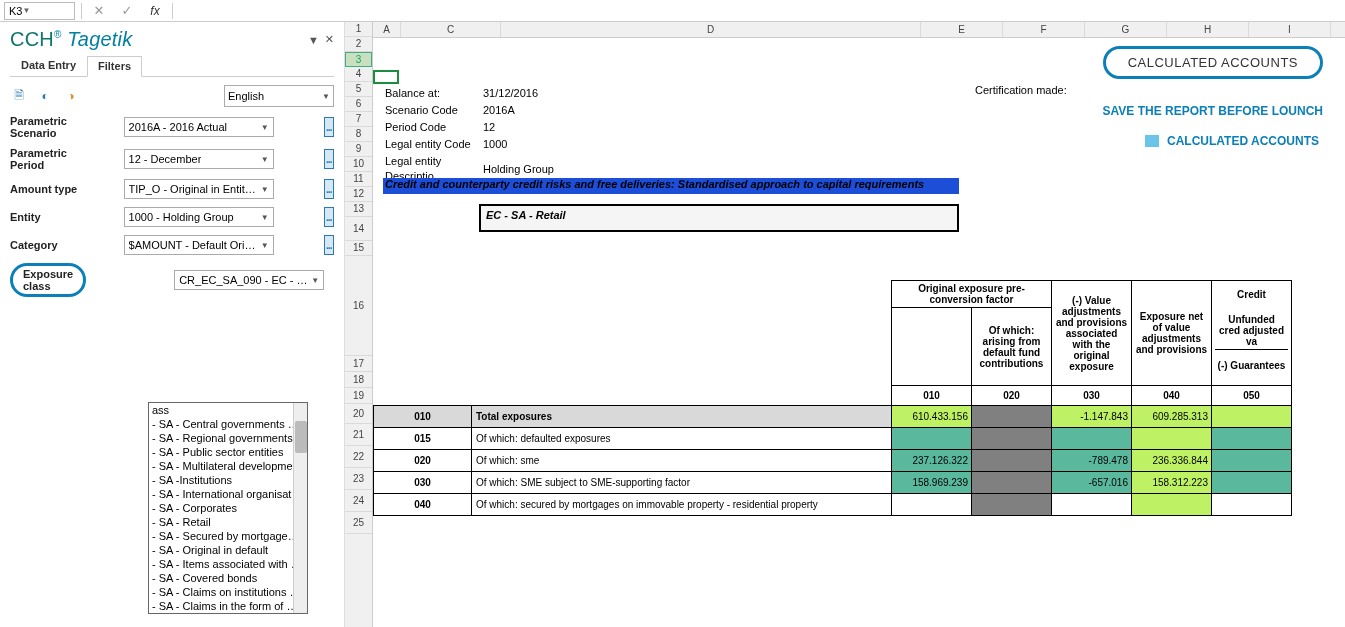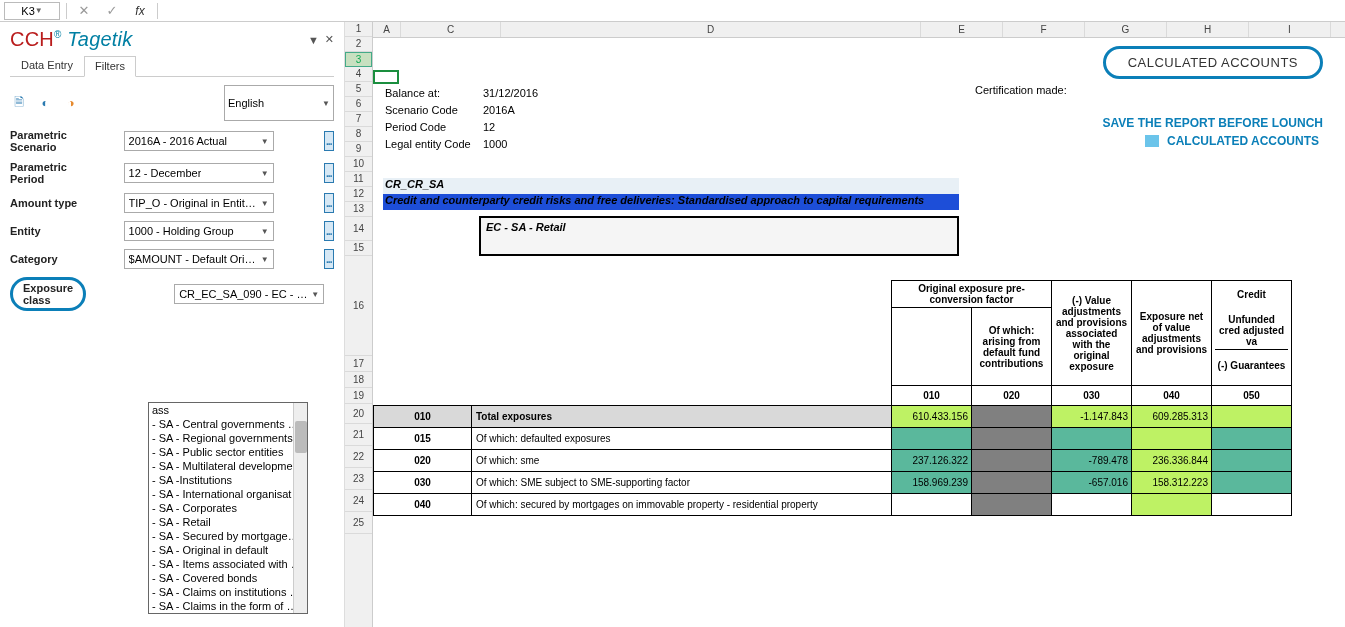--- a/index.html
+++ b/index.html
@@ -1,40 +1,40 @@
 <!DOCTYPE html>
 <html><head>
 <meta charset="utf-8">
 <style>
 * { box-sizing: border-box; margin: 0; padding: 0; font-family: 'Segoe UI', Tahoma, sans-serif; }
 body { background: #fff; font-size: 11px; overflow: hidden; width: 1345px; height: 627px; }
 
 
 .formula-bar { height: 22px; border-bottom: 1px solid #ccc; display: flex; align-items: center; padding: 0 4px; gap: 6px; }
-.name-box { width: 56px; height: 18px; border: 1px solid #bbb; padding: 1px 4px; font-size: 11px; background:#fff; display:flex; align-items:center; justify-content:center;}
+.name-box { width: 71px; height: 18px; border: 1px solid #bbb; padding: 1px 4px; font-size: 11px; background:#fff; display:flex; align-items:center; justify-content:flex-start;}
 .name-box .chev { font-size:8px; color:#666;}
 .fx-btn { width: 22px; height: 18px; display:flex; align-items:center; justify-content:center; color:#999; font-size:13px;}
 .fx-label { font-style: italic; color:#333; font-size:12px;}
 
 .main { display: flex; height: calc(100% - 22px); }
 
 
 .sidebar { width: 345px; border-right: 1px solid #ddd; padding: 6px 10px 6px 10px; overflow:hidden; position:relative;}
 .sidebar-header { display:flex; align-items:center; justify-content:space-between; margin-bottom:4px;}
 .brand { font-size: 20px; color:#007fa3; letter-spacing:0.2px; }
-.brand .cch { font-weight: 400; color:#b91c1c; }
+.brand .cch { font-weight: 400; color:#0f766e; }
 .brand .tag { font-style: italic; color:#007fa3; }
 .panel-controls { display:flex; gap:6px; align-items:center;}
 .panel-controls span { font-size:11px; color:#555; cursor:pointer; }
 .tabs { display:flex; height:22px; margin-bottom:8px; border-bottom:1px solid #ccc;}
-.tab { padding:3px 10px; font-size:11px; color:#333; border:1px solid transparent; border-bottom:none; cursor:pointer;}
+.tab { padding:3px 10px; font-size:11px; color:#333; border:1px solid transparent; border-bottom:none; cursor:pointer;font-weight:bold;}
 .tab.active { border:1px solid #ccc; border-bottom:1px solid #fff; background:#fff; position:relative; top:1px;}
 .toolbar-icons { display:flex; align-items:center; gap:8px; margin-bottom:6px;}
 .mini-icon { width:18px; height:18px; display:inline-flex; align-items:center; justify-content:center; font-size:12px;}
-.lang-select { margin-left:auto; width:110px; height:36px; border:1px solid #aaa; font-size:11px; padding:1px 3px; display:flex; align-items:center; justify-content:space-between; background:#fff;}
+.lang-select { margin-left:auto; width:110px; height:22px; border:1px solid #aaa; font-size:11px; padding:1px 3px; display:flex; align-items:center; justify-content:space-between; background:#fff;}
 .chev-down { font-size:8px; color:#555;}
 
 .filter-row { display:flex; align-items:center; margin:8px 0;gap:44px; }
 .filter-label { width:148px; font-size:11px; font-weight:600; color:#222;}
 .filter-select { flex:0 0 150px; height:20px; border:1px solid #aaa; background:#fff; display:flex; align-items:center; justify-content:space-between; padding:2px 4px; font-size:11px; overflow:hidden;}
 .filter-select span:first-child { white-space:nowrap; overflow:hidden; text-overflow:ellipsis;}
 .dots-btn { width:20px; height:20px; border:1px solid #2a7ab0; background:#d6e8f5; color:#2a7ab0; font-weight:700; display:flex; align-items:center; justify-content:center; margin-left:6px; font-size:10px; letter-spacing:-1px;}
 .pill { border:3px solid #0b7fb8; border-radius:18px; padding:2px 10px; display:inline-flex;}
 
 .dropdown-list { position:absolute; left:148px; top:380px; width:160px; border:1px solid #666; background:#fff; font-size:11px; max-height:240px; overflow:hidden;}
@@ -55,25 +55,25 @@
 .sel-cell { position:absolute; border:2px solid #1a8e3e; width:26px; height:14px; left:0; top:32px; background:#fff;}
 
 .meta { position:absolute; left:38px; top:62px; font-size:11px; line-height:15px;}
 .meta td:first-child { width:96px;}
 .meta td { padding:0; font-size:11px;}
 
 .section { position:absolute; left:38px; top:156px; right:0;}
 .section-bar { background:#e8f0f6; height:16px; font-style:italic; font-size:11px; font-weight:700; padding-left:2px; width:576px;}
 .section-sub { background:#1d4ed8; height:16px; font-style:italic; font-size:11px; font-weight:700; padding-left:2px; width:576px;}
 .expo-label { font-style:italic; font-weight:700; font-size:11px; margin-top:26px;}
-.expo-box { position:absolute; top:38px; left:96px; width:480px; height:40px; border:2px solid #000; background:#f5f5f5; font-style:italic; font-weight:700; font-size:11px; padding:3px 5px;}
+.expo-box { position:absolute; top:26px; left:96px; width:480px; height:28px; border:2px solid #000; background:#f5f5f5; font-style:italic; font-weight:700; font-size:11px; padding:3px 5px;}
 
 .right-meta { position:absolute; left:630px; top:62px; font-size:11px;}
 .calc-btn { position:absolute; right:22px; top:24px; border:3px solid #0b7fb8; border-radius:20px; padding:6px 22px; font-size:13px; letter-spacing:0.5px; color:#333; font-weight:400;}
-.save-link { position:absolute; right:22px; top:94px; color:#0b7fb8; font-size:12px; font-weight:600;}
+.save-link { position:absolute; right:22px; top:82px; color:#0b7fb8; font-size:12px; font-weight:600;}
 .legend { position:absolute; right:26px; top:112px; display:flex; align-items:center; gap:8px;}
 .legend-sw { width:14px; height:12px; background:#6bc4ea;}
 .legend-tx { color:#0b7fb8; font-size:12px; font-weight:600;}
 
 
 .datatable { position:absolute; left:28px; top:258px; border-collapse:collapse; font-size:10px;}
 .datatable th, .datatable td { border:1px solid #000; padding:2px 3px; text-align:center; vertical-align:middle;}
 .datatable th { font-weight:700; font-size:10px;}
 .h-top1 { height:22px;padding-left:31px;}
 .h-top2 { height:78px;}
@@ -257,34 +257,37 @@
             <td>2016A</td>
           </tr>
       <tr>
             <td>Period Code</td>
             <td>12</td>
           </tr>
       <tr>
             <td>Legal entity Code</td>
             <td>1000</td>
           </tr>
+      <tr>
+            <td>Legal entity Descriptio</td>
+            <td>Holding Group</td>
+          </tr>
     </tbody>
       </table>
 
     <div class="right-meta">Certification made:</div>
 
     <div class="calc-btn">CALCULATED ACCOUNTS</div>
     <div class="save-link">SAVE THE REPORT BEFORE LOUNCH</div>
     <div class="legend">
       <div class="legend-sw"></div>
       <div class="legend-tx">CALCULATED ACCOUNTS</div>
     </div>
 
     <div class="section">
-      <div class="section-bar">CR_CR_SA</div>
       <div class="section-sub">Credit and counterparty credit risks and free deliveries: Standardised approach to capital requirements</div>
       <div class="expo-box">EC - SA - Retail</div>
     </div>
 
     <table class="datatable">
       <tbody>
           <tr class="h-top1">
         <th rowspan="3" class="label-col" style="border:none;background:transparent;"></th>
         <th rowspan="3" class="desc-col" style="border:none;background:transparent;"></th>
         <th colspan="2" class="c-e">Original exposure pre-conversion factor</th>

